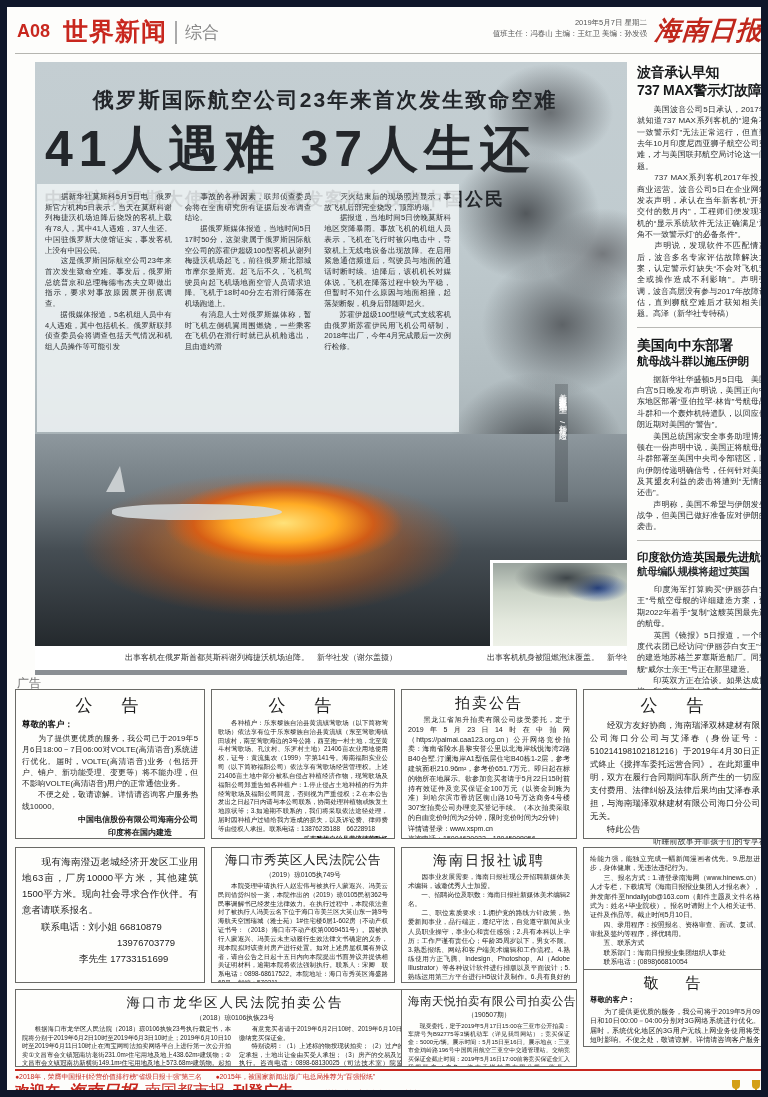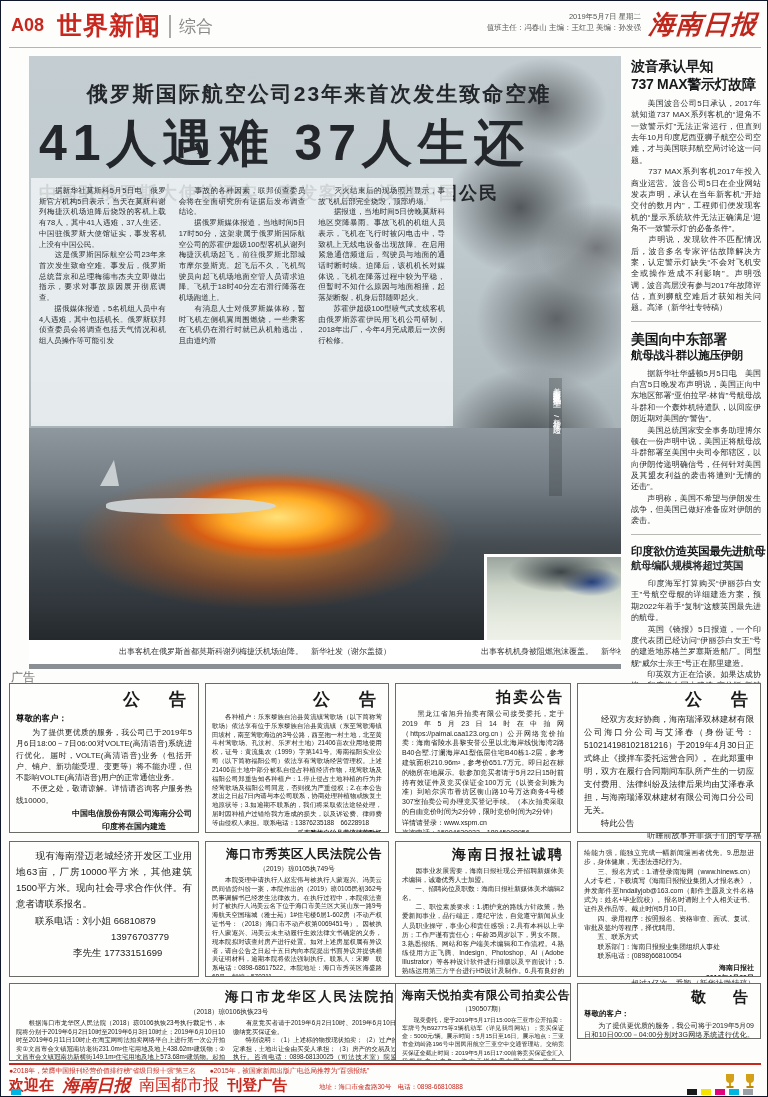--- a/index.html
+++ b/index.html
@@ -1,18 +1,18 @@
 <!DOCTYPE html>
 <html><head>
 <meta charset="utf-8">
 <style>
   * { margin:0; padding:0; box-sizing:border-box; }
   html,body { background:#e8e8e4; }
   body { font-family:"Liberation Sans","DejaVu Sans",sans-serif; }
-  .page { position:relative; width:768px; height:1097px; background:#fdfdfb; margin:0 auto; overflow:hidden; border:1px solid #0f172a; }
+  .page { position:relative; width:768px; height:1097px; background:#fdfdfb; margin:0 auto; overflow:hidden; border:7px solid #0f172a; }
 
   
   .hdr { position:absolute; left:8px; top:6px; width:752px; height:38px; }
   .hdr-page { position:absolute; left:2px; top:8px; color:#c8271e; font-size:18px; font-weight:bold; }
   .hdr-section { position:absolute; left:48px; top:2px; color:#c8271e; font-size:25px; font-weight:900; letter-spacing:1px; }
   .hdr-sub { position:absolute; left:160px; top:8px; color:#888; font-size:17px; border-left:2px solid #aaa; padding-left:8px; }
   .hdr-right { position:absolute; right:120px; top:4px; text-align:right; color:#555; font-size:7.5px; line-height:1.5; }
   .hdr-logo { position:absolute; right:0; top:0; width:112px; color:#c0271c; font-family:"DejaVu Serif",serif; font-style:italic; font-weight:bold; font-size:26px; letter-spacing:1px; transform:skewX(-4deg); }
   .hdr-rule { position:absolute; left:8px; top:46px; width:752px; border-top:1px solid #b5b5b0; }
 
@@ -57,21 +57,21 @@
   .sb-art { padding:2px 0 7px 0; border-bottom:1px solid #b8b8b4; margin-bottom:7px; }
   .sb-art:last-child { border-bottom:none; }
   .sb-title { font-size:14px; font-weight:900; color:#16181a; line-height:1.25; white-space:nowrap; letter-spacing:-0.3px; }
   .sb-title.small { font-size:11.5px; }
   .sb-subtitle { font-size:10.5px; font-weight:bold; color:#2a2d30; margin-top:1px; white-space:nowrap; letter-spacing:-0.3px; }
   .sb-body { margin-top:5px; font-size:8px; line-height:1.42; color:#2a2d30; text-align:justify; white-space:pre-line; }
 
   
   .ad-label { position:absolute; left:10px; top:668px; font-size:12px; color:#777; }
   .adbox { position:absolute; border:1px solid #6a6a66; background:#fefefc; padding:4px 6px; overflow:hidden; }
-  .ad-title { text-align:right; font-weight:700; color:#1a1a1a; }
+  .ad-title { text-align:center; font-weight:400; color:#1a1a1a; }
   .t17 { font-size:17px; letter-spacing:6px; }
   .t15 { font-size:15px; letter-spacing:2px; }
   .t12 { font-size:12.5px; letter-spacing:0.5px; white-space:nowrap; }
   .ad-case { text-align:center; font-size:6.8px; color:#222; margin-top:1px; }
   .ad-greet { font-size:8.5px; font-weight:bold; color:#1a1a1a; margin-top:2px; }
   .ad-body { font-size:7.8px; line-height:1.45; color:#222; text-align:justify; white-space:pre-line; margin-top:2px; }
   .ad-body.dense { font-size:6.4px; line-height:1.38; }
   .ad-body.mid { font-size:7px; line-height:1.4; }
   .ad-body.big { font-size:9.5px; line-height:1.7; }
   .ad-sig { font-size:8px; color:#1a1a1a; text-align:right; margin-top:2px; font-weight:bold; }
@@ -252,21 +252,21 @@
 　　特别说明：（1）上述标的物按现状拍卖；（2）过户的税、费按国家规定承担，土地出让金由买受人承担；（3）房产的交易及过户按海南省政策执行。咨询电话：0898-68130025（司法技术室）院监督电话：0898-68705436</div>
     </div>
   </div>
 
   <div class="adbox" style="left:394px;top:982px;width:176px;height:78px;">
     <div class="ad-title t12" style="font-size:11.5px;">海南天悦拍卖有限公司拍卖公告</div>
     <div class="ad-case">（190507期）</div>
     <div class="ad-body dense" style="font-size:5.9px;">　　现受委托，定于2019年5月17日15:00在三亚市公开拍卖：车牌号为B92775等3辆机动车（详见我司网站）；竞买保证金：5000元/辆。展示时间：5月15日至16日。展示地点：三亚市金鸡岭路196号中国民用航空三亚空中交通管理站。交纳竞买保证金截止时间：2019年5月16日17:00前将竞买保证金汇入我司账户（户名：海南天悦拍卖有限公司，账号：46001002239055001935，开户行：建行海口市金盘支行营业部），竞买保证金以资到账为准。报名时间：5月17日10:30-12:00；报名时请携带身份证原件、复印件、汇款凭证及海南省小客车指标证明文件。报名及拍卖地点：三亚市金鸡岭路196号中国民用航空三亚空中交通管理站七楼会议室。特别说明：竞买人须按照《海南省小客车保有量调控管理办法（试行）》的规定取得指标证明文件。网址：www.hntianyue.com；电话：15607579898；地址：海口市国兴大道5号海南大厦主楼41层</div>
   </div>
 
-  <div class="adbox" style="left:576px;top:982px;width:184px;height:56px;">
+  <div class="adbox" style="left:576px;top:962px;width:184px;height:78px;">
     <div class="ad-title t17" style="font-size:15px;">敬　告</div>
     <div class="ad-greet" style="font-size:7.5px;">尊敬的客户：</div>
     <div class="ad-body" style="font-size:7px;line-height:1.35;">　　为了提供更优质的服务，我公司将于2019年5月09日和10日00:00－04:00分别对3G网络系统进行优化。届时，系统优化地区的3G用户无线上网业务使用将受短时影响。不便之处，敬请谅解。详情请咨询客户服务热线10000。</div>
 
   </div>
 
   <div class="banner">
     <div class="awards">●2018年，荣膺中国报刊经营价值排行榜“省级日报十强”第三名　　●2015年，被国家新闻出版广电总局推荐为“百强报纸”</div>
     <div class="banner-main">
       <span class="bm-welcome">欢迎在</span>

